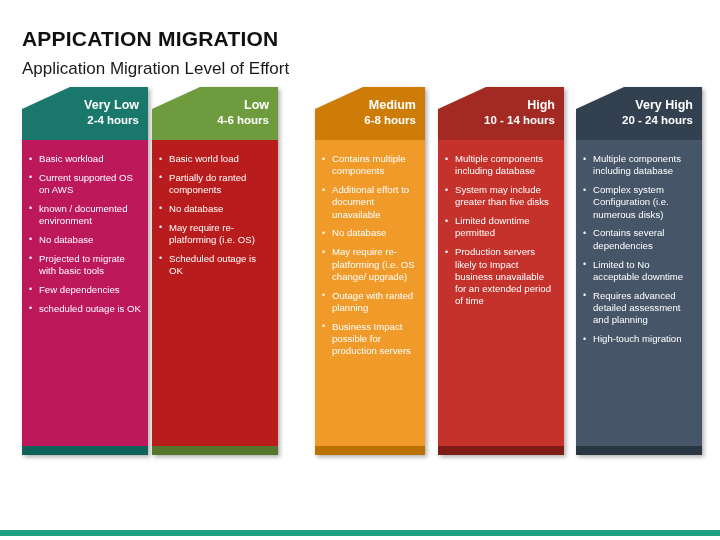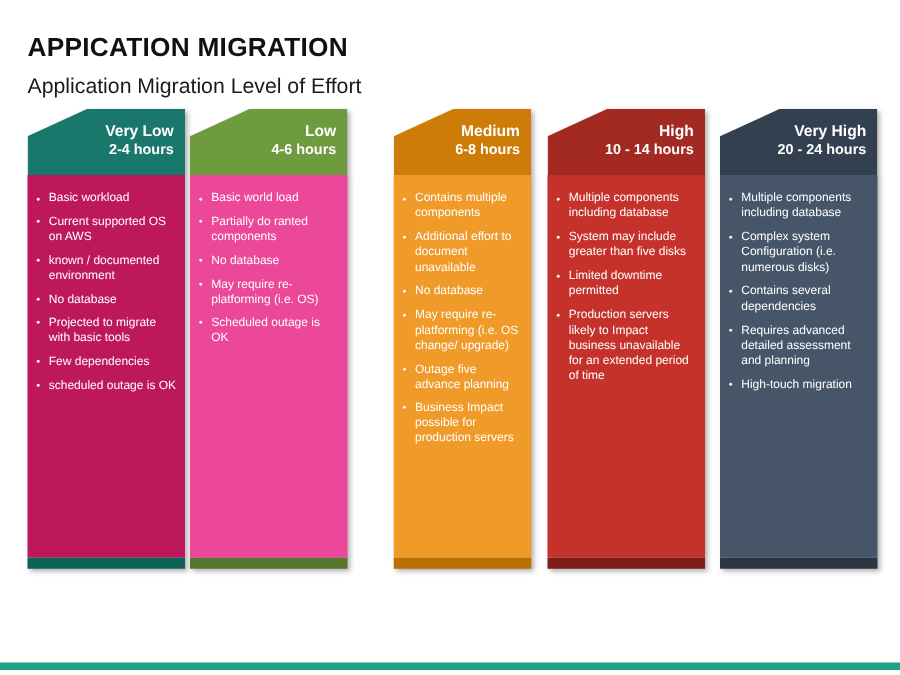--- a/index.html
+++ b/index.html
@@ -93,21 +93,21 @@
             <li>scheduled outage is OK</li>
           </ul>
         </div>
         <div class="col-foot" style="background: rgb(15, 98, 87);"></div>
       </div>
       <div class="col" style="left: 130px;">
         <div class="col-head" style="background: rgb(110, 155, 62);">
           <div class="head-label">Low</div>
           <div class="head-hours">4-6 hours</div>
         </div>
-        <div class="col-body" style="background: #ec4899; height: 306px;">
+        <div class="col-body" style="background: #b91c1c; height: 306px;">
           <ul class="bullets">
             <li>Basic world load</li>
             <li>Partially do ranted components</li>
             <li>No database</li>
             <li>May require re-platforming (i.e. OS)</li>
             <li>Scheduled outage is OK</li>
           </ul>
         </div>
         <div class="col-foot" style="background: rgb(85, 118, 44);"></div>
       </div>
@@ -115,21 +115,21 @@
         <div class="col-head" style="background: rgb(205, 124, 8);">
           <div class="head-label">Medium</div>
           <div class="head-hours">6-8 hours</div>
         </div>
         <div class="col-body" style="background: rgb(240, 154, 41); height: 306px;">
           <ul class="bullets">
             <li>Contains multiple components</li>
             <li>Additional effort to  document unavailable</li>
             <li>No database</li>
             <li>May require re-platforming (i.e. OS change/ upgrade)</li>
-            <li>Outage five advance planning</li>
+            <li>Outage with ranted planning</li>
             <li>Business Impact possible for production servers</li>
           </ul>
         </div>
         <div class="col-foot" style="background: rgb(187, 113, 0);"></div>
       </div>
       <div class="col" style="left: 416px;">
         <div class="col-head" style="background: rgb(163, 42, 35);">
           <div class="head-label">High</div>
           <div class="head-hours">10 - 14 hours</div>
         </div>
@@ -146,20 +146,21 @@
       <div class="col" style="left: 554px;">
         <div class="col-head" style="background: rgb(51, 64, 79);">
           <div class="head-label">Very High</div>
           <div class="head-hours">20 - 24 hours</div>
         </div>
         <div class="col-body" style="background: rgb(71, 85, 105); height: 306px;">
           <ul class="bullets">
             <li>Multiple components including database</li>
             <li>Complex system Configuration (i.e. numerous disks)</li>
             <li>Contains several dependencies</li>
+            <li>Limited to No acceptable downtime</li>
             <li>Requires advanced detailed assessment and planning</li>
             <li>High-touch migration</li>
           </ul>
         </div>
         <div class="col-foot" style="background: rgb(43, 54, 67);"></div>
       </div>
     </div>
 
   <div id="footer-bar" style="background: rgb(31, 161, 134);"></div>
 

